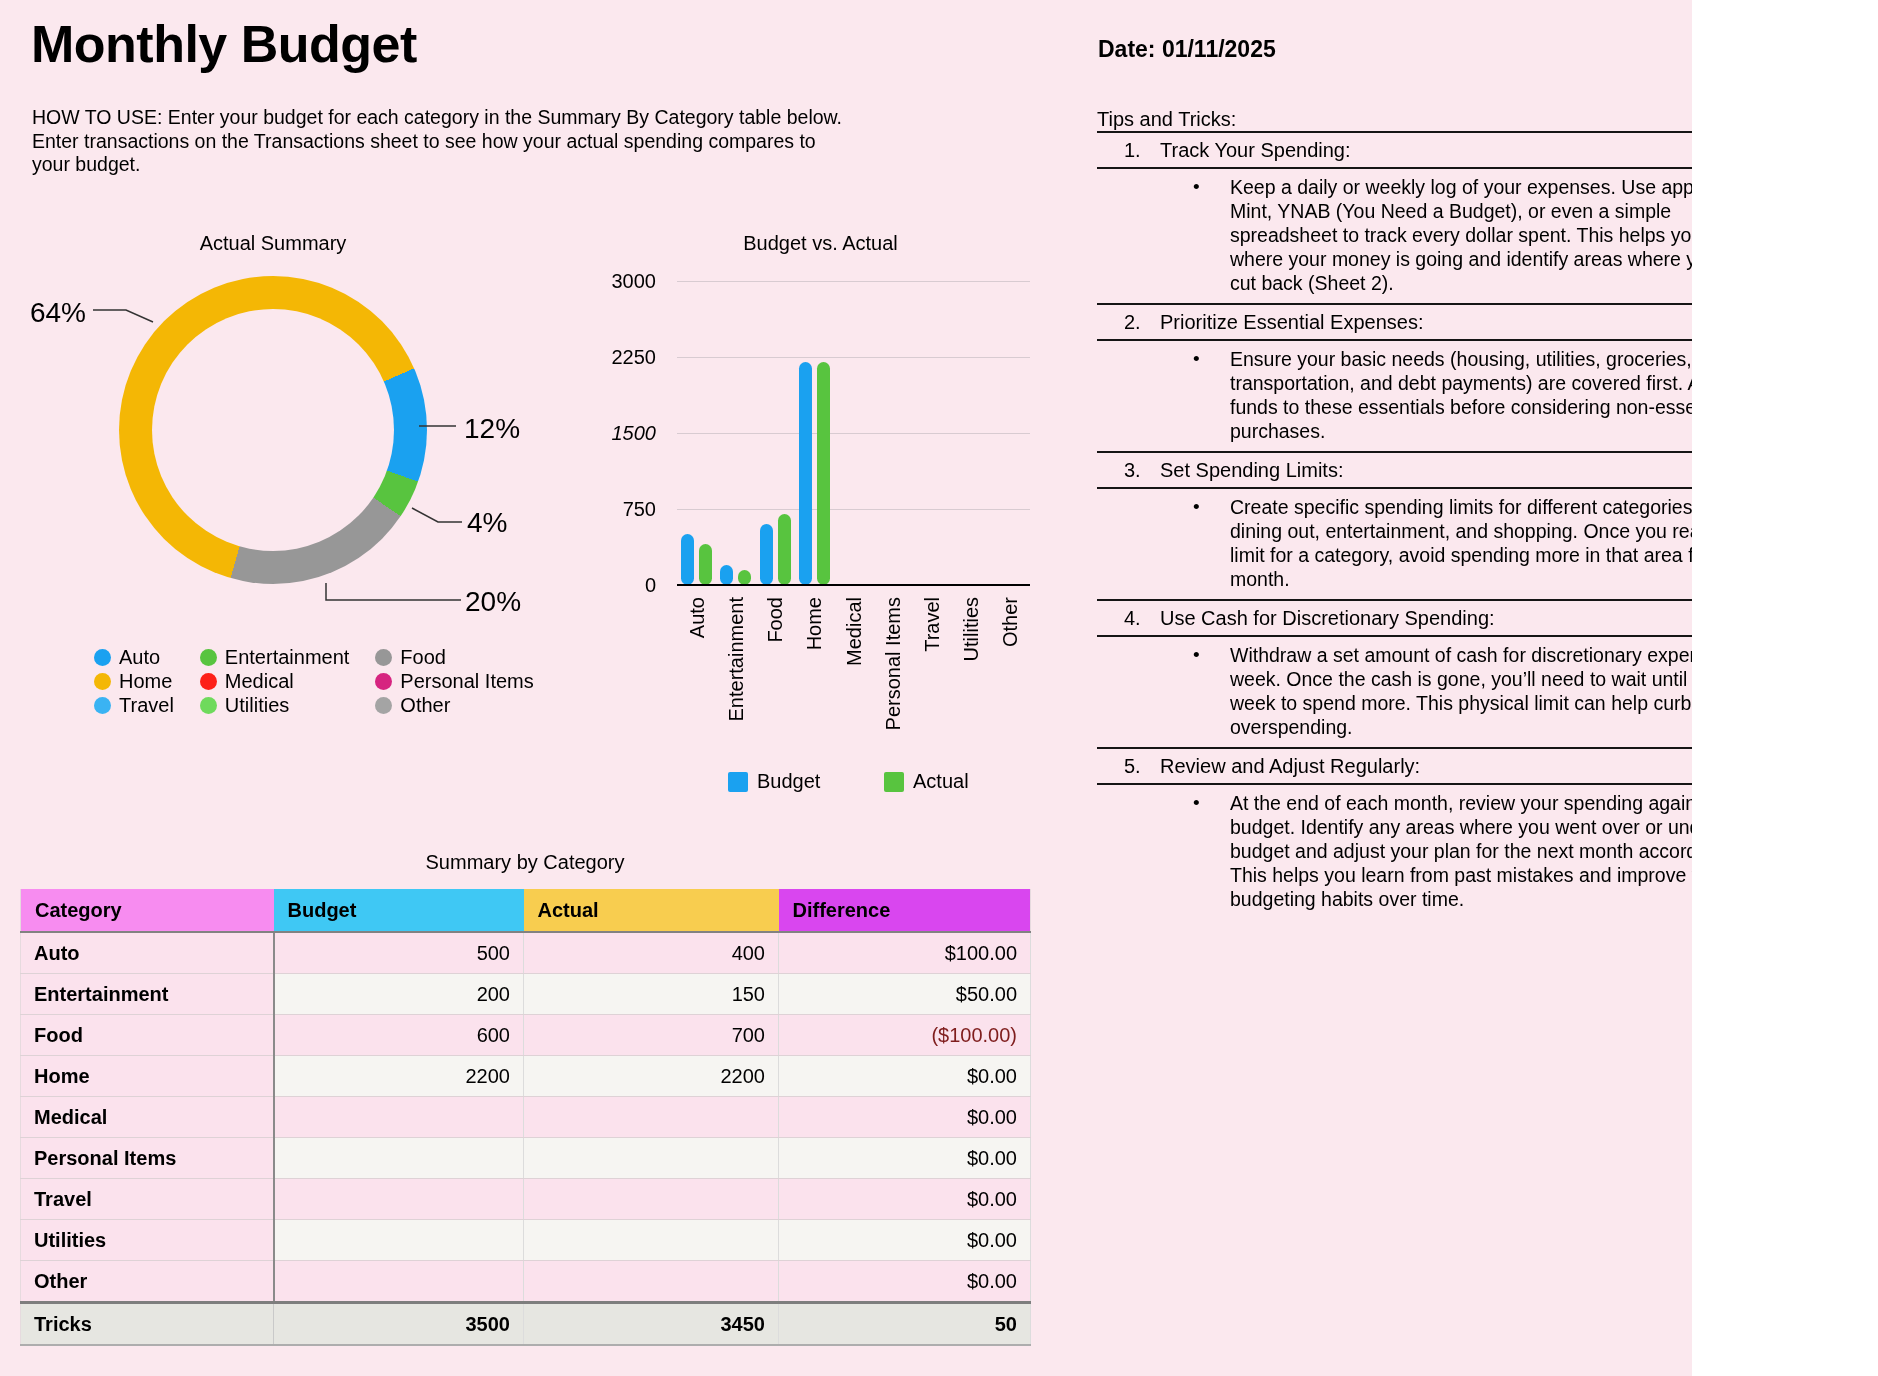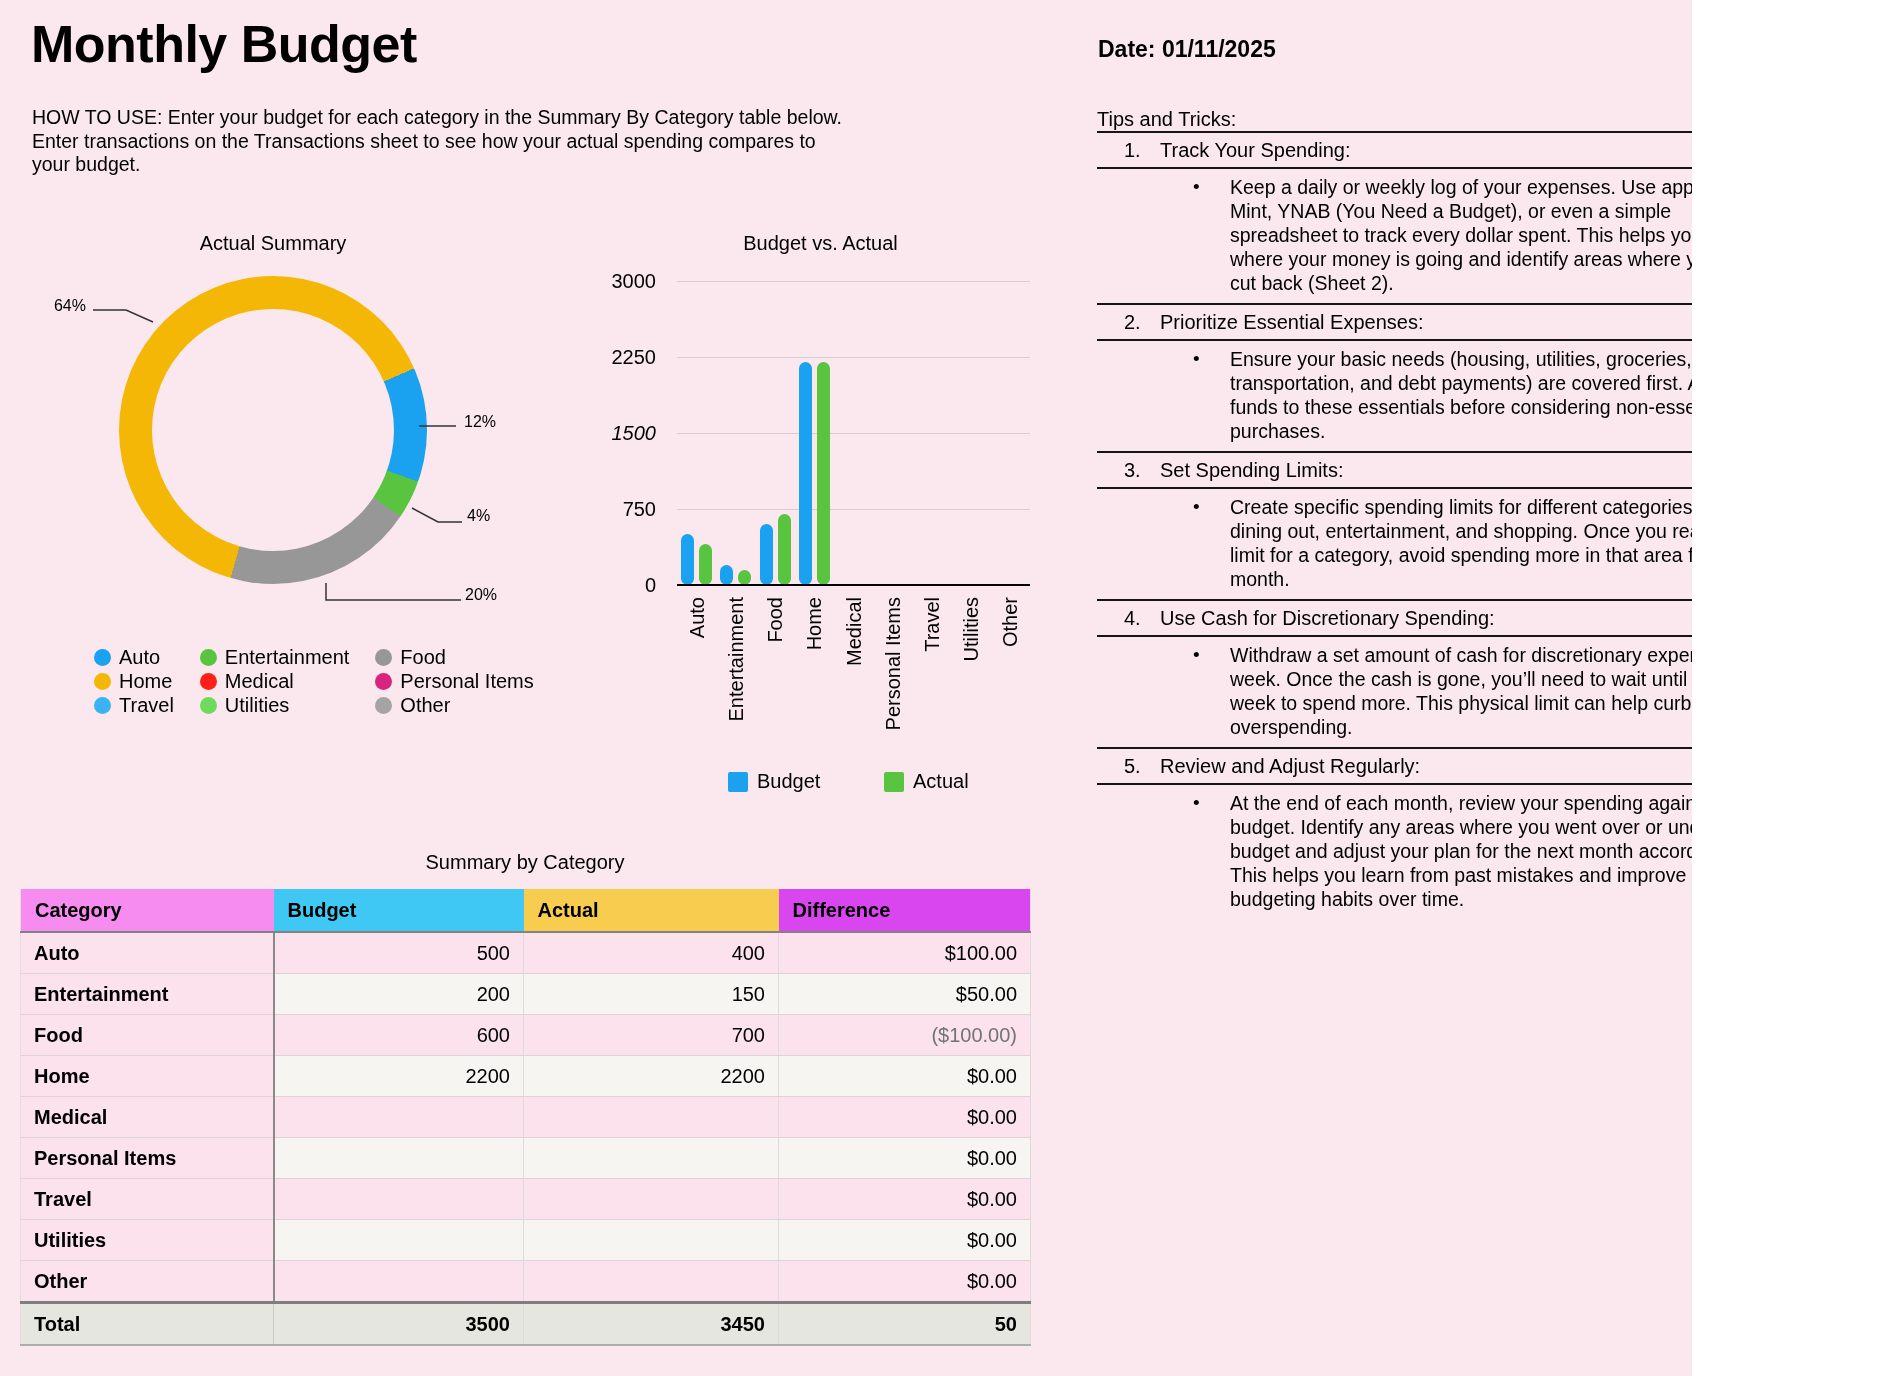--- a/index.html
+++ b/index.html
@@ -8,21 +8,21 @@
 
   .page-title { position:absolute; left:31px; top:14px; font-size:52px; font-weight:700; letter-spacing:-0.5px; }
   .howto { position:absolute; left:32px; top:106px; width:960px; font-size:19.5px; line-height:23.5px; white-space:pre-line; }
   .date-label { position:absolute; left:1098px; top:36px; font-size:23px; font-weight:700; }
 
   
   .donut-title { position:absolute; left:119px; top:232px; width:308px; text-align:center; font-size:20px; }
   .donut { position:absolute; left:119px; top:276px; width:308px; height:308px; border-radius:50%; }
   .donut-hole { position:absolute; left:33px; top:33px; width:242px; height:242px; border-radius:50%; background:#FBE8EE; }
   .callout-svg { position:absolute; left:0; top:0; pointer-events:none; }
-  .pct { position:absolute; font-size:16px; }
+  .pct { position:absolute; font-size:28px; }
   .pct-home { left:14px; top:297px; width:72px; text-align:right; }
   .pct-auto { left:464px; top:413px; }
   .pct-ent  { left:467px; top:507px; }
   .pct-food { left:465px; top:586px; }
   .donut-legend { position:absolute; left:94px; top:645px; display:grid; grid-template-rows:repeat(3,24px); grid-auto-flow:column; column-gap:26px; align-items:center; }
   .legend-item { display:flex; align-items:center; gap:8px; font-size:20px; white-space:nowrap; }
   .dot { width:17px; height:17px; border-radius:50%; flex:none; }
 
   
   .bar-title { position:absolute; left:644px; top:232px; width:353px; text-align:center; font-size:20px; }
@@ -157,21 +157,21 @@
     <tr class="even">
       <td class="cat">Entertainment</td>
       <td class="val num">200</td>
       <td class="val num">150</td>
       <td class="val num">$50.00</td>
     </tr>
     <tr class="odd">
       <td class="cat">Food</td>
       <td class="val num">600</td>
       <td class="val num">700</td>
-      <td class="val num" style="color: #737373;">($100.00)</td>
+      <td class="val num" style="color: #7f1d1d;">($100.00)</td>
     </tr>
     <tr class="even">
       <td class="cat">Home</td>
       <td class="val num">2200</td>
       <td class="val num">2200</td>
       <td class="val num">$0.00</td>
     </tr>
     <tr class="odd">
       <td class="cat">Medical</td>
       <td class="val num"></td>
@@ -196,21 +196,21 @@
       <td class="val num"></td>
       <td class="val num">$0.00</td>
     </tr>
     <tr class="odd">
       <td class="cat">Other</td>
       <td class="val num"></td>
       <td class="val num"></td>
       <td class="val num">$0.00</td>
     </tr>
     <tr class="total">
-      <td class="cat">Total</td>
+      <td class="cat">Tricks</td>
       <td class="num">3500</td>
       <td class="num">3450</td>
       <td class="num">50</td>
     </tr>
   </tbody>
     </table>
 
   <div class="tips">
     <div class="tips-title">Tips and Tricks:</div>
 

